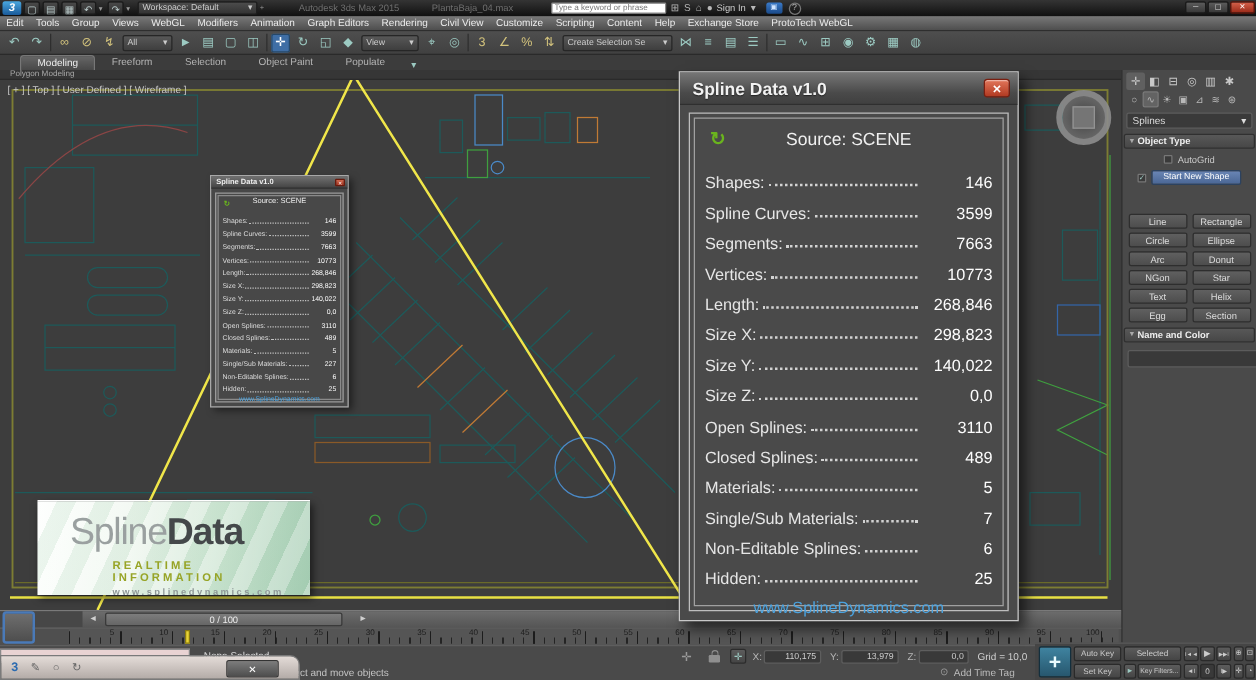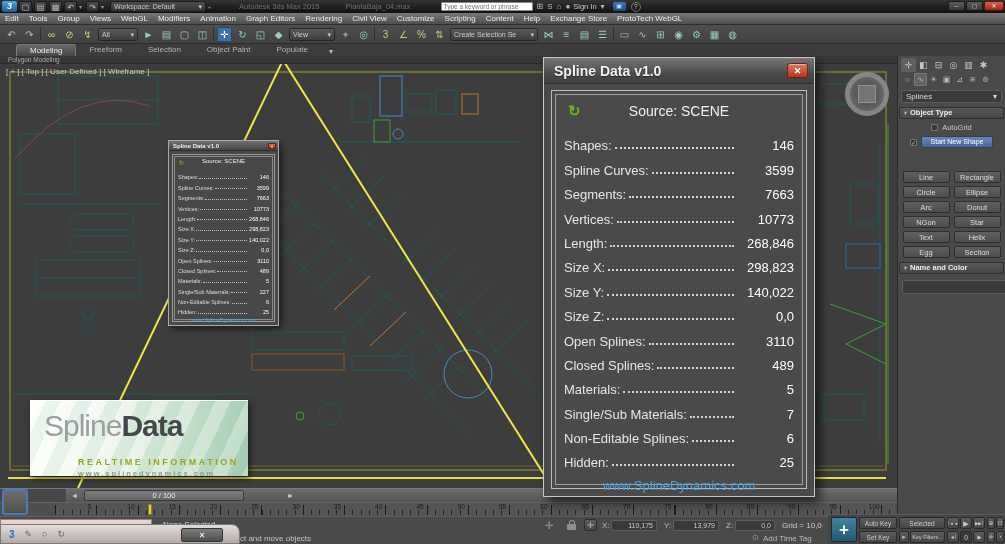--- a/index.html
+++ b/index.html
@@ -64,24 +64,24 @@
   #vp-label { position:absolute; left:6px; top:3px; color:#c8c8c8; font-size:8px; z-index:5; }
   #viewcube { position:absolute; left:845px; top:8px; width:44px; height:44px; border-radius:50%;
     border:5px solid #8d8d8d; opacity:.9; z-index:5; background:radial-gradient(#555 30%, #6a6a6a 70%); }
   #viewcube::after { content:''; position:absolute; inset:8px; background:#7c7c7c; border:1px solid #9d9d9d; }
   
   #banner { position:absolute; left:30px; top:336px; width:218px; height:76px; z-index:6;
     background:linear-gradient(100deg,#fdfffd 0%,#eef6ee 35%,#cfe6d4 65%,#a5ccb3 100%);
     box-shadow:2px 3px 6px rgba(0,0,0,.55); border-top:1px solid #fff; overflow:hidden; }
   #banner::before { content:''; position:absolute; inset:0;
     background:repeating-linear-gradient(115deg, rgba(255,255,255,.28) 0 14px, rgba(150,200,165,.16) 14px 28px); }
-  .banner-text { position:relative; padding:8px 0 0 14px; }
+  .banner-text { position:relative; padding:8px 0 0 26px; }
   .brand-light { font-size:30px; color:#9aa0a0; letter-spacing:-1px; }
   .brand-bold { font-size:30px; color:#44484a; font-weight:bold; letter-spacing:-1px; }
-  .tagline { margin:14px 0 0 34px; font-size:9px; font-weight:bold; letter-spacing:2.5px; color:#97a426; }
+  .tagline { margin:4px 0 0 34px; font-size:9px; font-weight:bold; letter-spacing:2.5px; color:#97a426; }
   .banner-url { margin:2px 0 0 34px; font-size:7.5px; font-weight:bold; letter-spacing:2px; color:#8f9898; }
   
   #sd-window { position:absolute; left:543px; top:57px; width:272px; height:440px; z-index:50;
     background:#4a4a4a; border:1px solid #c8c8c8; box-shadow:5px 6px 10px rgba(0,0,0,.6); }
   .sd-title { height:26px; background:linear-gradient(#767676,#4a4a4a 65%,#404040); display:flex; align-items:center;
     border-bottom:1px solid #2f2f2f; }
   .sd-title-text { color:#f2f2f2; font-size:14px; font-weight:bold; padding-left:10px; text-shadow:0 1px 1px #222; }
   .sd-close { position:absolute; right:6px; top:5px; width:21px; height:15px; border-radius:3px;
     background:linear-gradient(#e2765a,#b13a22); border:1px solid #7a1f10; color:#fff; font-size:9px; font-weight:bold;
     text-align:center; line-height:14px; box-shadow:inset 0 1px 0 rgba(255,255,255,.45); }
@@ -138,21 +138,21 @@
   .ot-grid { display:grid; grid-template-columns:47px 47px; gap:3px 4px; justify-content:center; margin-top:23px; }
   .ot-btn { height:12px; background:linear-gradient(#606060,#4d4d4d); border:1px solid #2e2e2e; border-radius:2px;
     color:#ddd; font-size:7.5px; line-height:9px; text-align:center; font-family:"Liberation Sans",sans-serif; }
   .nc-row { display:flex; gap:4px; margin:6px 4px 0 4px; }
   .nc-field { flex:1; height:14px; background:#393939; border:1px solid #5c5c5c; border-radius:2px; }
   
   #sliderrow { position:absolute; left:0; top:488px; width:897px; height:14px;
     background:linear-gradient(#6c6c6c,#555); border-top:1px solid #7a7a7a; }
   #sliderrow .leftzone { position:absolute; left:0; top:0; width:66px; height:14px; background:#474747; }
   .slide-arrow { position:absolute; top:3px; color:#d0d0d0; font-size:7px; }
-  #framebox { position:absolute; left:84px; top:1px; width:160px; height:11px;
+  #framebox { position:absolute; left:84px; top:1px; width:190px; height:11px;
     background:linear-gradient(#7d7d7d,#666); border:1px solid #3a3a3a; border-radius:2px;
     color:#ececec; font-size:7.5px; text-align:center; line-height:10px; }
   #rulerrow { position:absolute; left:0; top:502px; width:897px; height:14px; background:#4f4f4f;
     border-top:1px solid #636363; }
   #ruler { position:absolute; left:55px; right:2px; top:0; bottom:0; background:#555; }
   .ticks-minor { position:absolute; left:0; right:0; bottom:1px; height:5px;
     background:repeating-linear-gradient(90deg,#242424 0 1px,transparent 1px 8.26px); }
   .ticks-major { position:absolute; left:0; right:0; bottom:1px; height:10px;
     background:repeating-linear-gradient(90deg,#1c1c1c 0 1px,transparent 1px 41.3px); }
   .tick-labels { position:absolute; left:14px; top:0; display:flex; }

